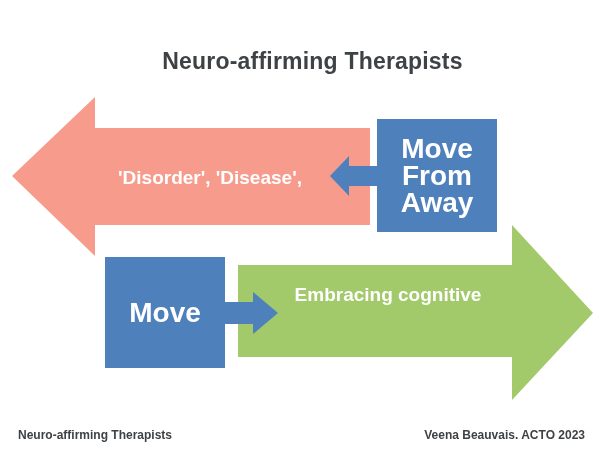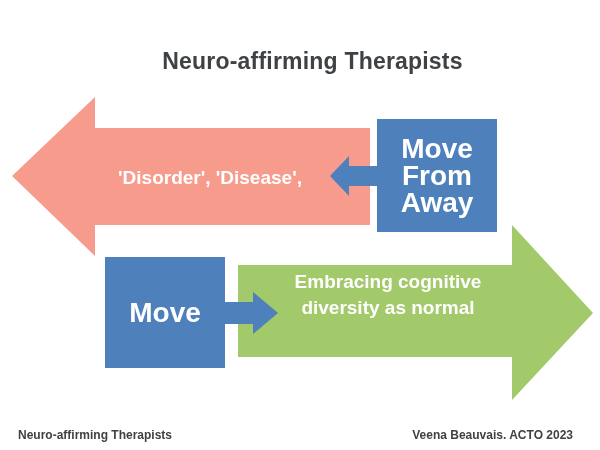--- a/index.html
+++ b/index.html
@@ -56,21 +56,21 @@
   .away-box-label { left: 377px; top: 119px; width: 120px; height: 113px; }
   .toward-box-label { left: 105px; top: 257px; width: 120px; height: 111px; }
   .footer-left, .footer-right {
     position: absolute;
     bottom: 8px;
     font-size: 12px;
     font-weight: 700;
     color: var(--text_dark, #3F4245);
   }
   .footer-left { left: 18px; }
-  .footer-right { right: 27px; text-align: right; }
+  .footer-right { right: 15px; text-align: right; }
 </style>
 </head>
 <body>
 
 <div class="canvas">
 
   <svg class="shapes" width="600" height="450" viewBox="0 0 600 450">
 
     <polygon points="12,176 95,97 95,128 370,128 370,225 95,225 95,256" fill="#F79C8D"></polygon>
 
@@ -96,19 +96,18 @@
     <span>From</span>
     <span>Away</span>
   </div>
 
   <div class="overlay box-label toward-box-label">
     <span>Move</span>
   </div>
 
   <div class="overlay arrow-label toward-arrow-label">
     <span>Embracing cognitive</span>
-    <span>diversity as normal</span>
   </div>
 
   <div class="footer-left">Neuro-affirming Therapists</div>
   <div class="footer-right">Veena Beauvais. ACTO 2023</div>
 
 </div>
 
 </body></html>

